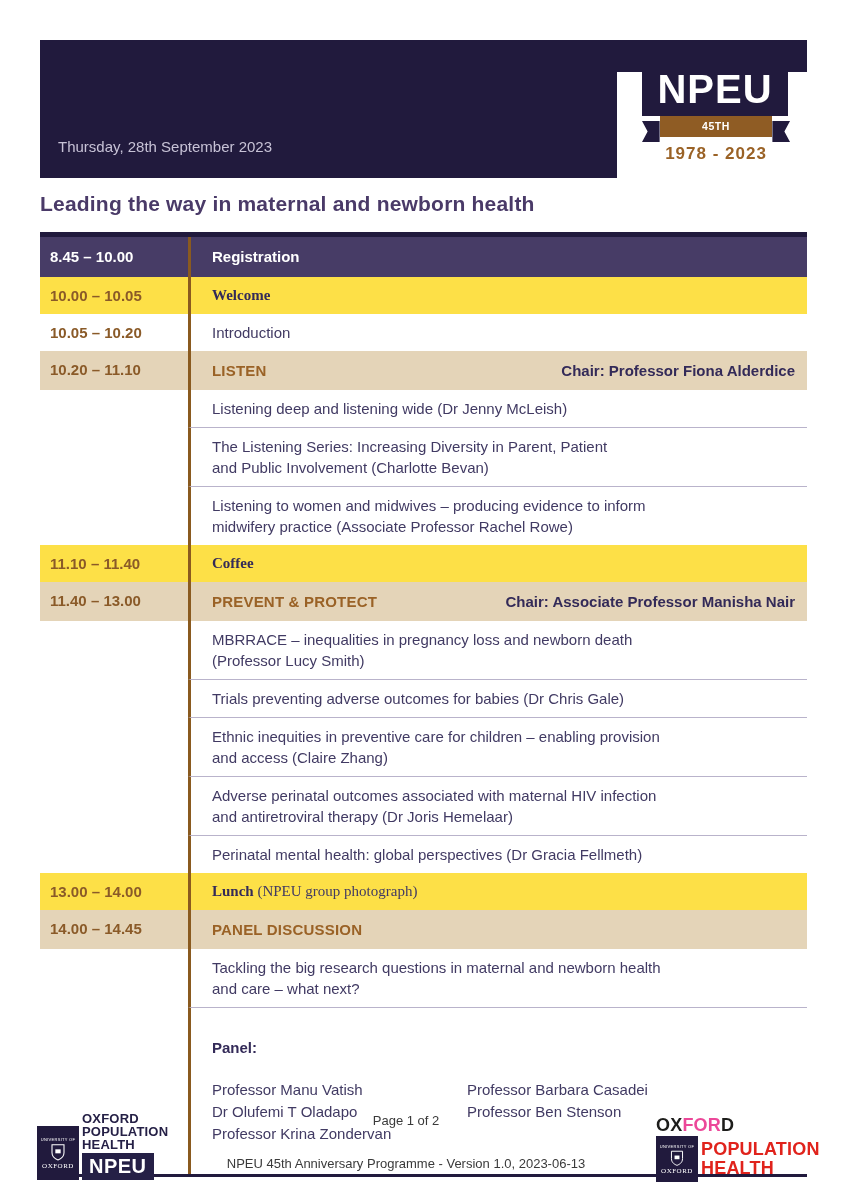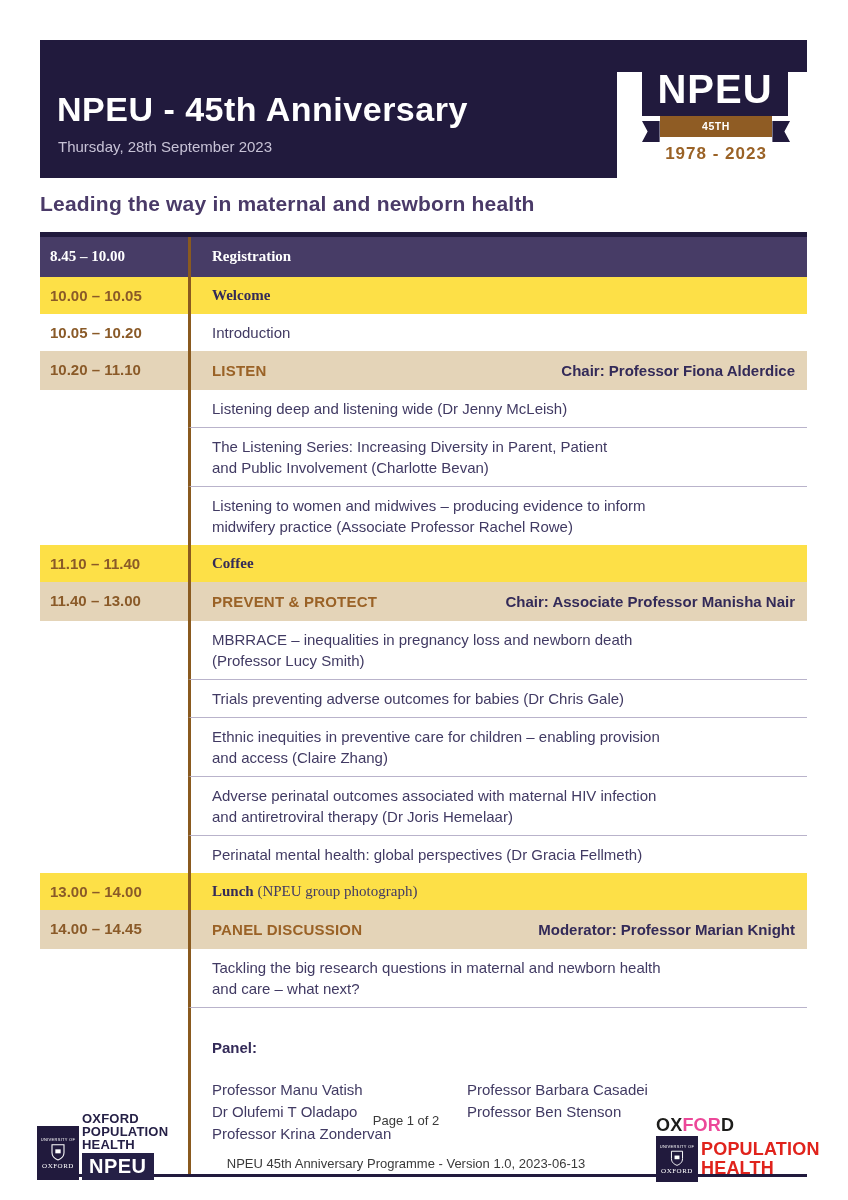--- a/index.html
+++ b/index.html
@@ -58,21 +58,21 @@
   }
   .row { display:flex; }
   .cell-time {
     flex:0 0 148px; width:148px; padding:8px 4px 8px 10px;
     font-size:15px; font-weight:bold; color:#8a5a28; line-height:21px;
   }
   .cell-content {
     flex:1; border-left:3px solid #8a5a1f; padding:8px 12px 8px 21px;
     font-size:15px; color:#413a63; line-height:21px; white-space:pre-line;
   }
-  .row.header  { background:#473c66;font-family:Liberation Serif, serif; }
+  .row.header  { background:#473c66; }
   .row.header .cell-time, .row.header .cell-content { color:#ffffff; font-weight:bold; padding-top:9px; padding-bottom:10px; }
   .row.hl { background:#fde047;align-items:flex-end; }
   .row.hl .cell-content { font-weight:bold; color:#332a58;font-family:Liberation Serif, serif; }
   .row.session { background:#e4d4b8; }
   .row.session .cell-content { display:flex; justify-content:space-between; white-space:normal; padding-top:9px; padding-bottom:9px;gap:31px; }
   .session-title { color:#9a6226; font-weight:bold; letter-spacing:0.2px; }
   .session-chair { color:#332a58; font-weight:bold; }
   .row.sep .cell-content { border-top:1px solid #b9b3cb; }
   .lunch-title { font-weight:bold; color:#332a58; }
   .lunch-suffix { font-weight:normal; color:#413a63; }
@@ -109,21 +109,20 @@
   .logo-right .crest { width:42px; height:46px; }
   .logo-right .stack { display:flex; flex-direction:column; justify-content:center; }
   .logo-right .r { color:#e0231c; font-weight:bold; font-size:18px; line-height:19px; letter-spacing:0.2px; }
 </style>
 </head>
 <body>
 
 <div class="page">
 
   <div class="band">
-    <div class="band-title">NPEU - 45th Anniversary</div>
     <div class="band-date">Thursday, 28th September 2023</div>
     <div class="notch">
       <div class="npeu-logo">
         <div class="npeu-logo-box">NPEU</div>
         <div class="ribbon">
           <div class="ribbon-tail left"></div>
           <div class="ribbon-center">45TH ANNIVERSARY</div>
           <div class="ribbon-tail right"></div>
         </div>
         <div class="logo-years">1978 - 2023</div>
@@ -218,21 +217,20 @@
 
     <div class="row hl">
       <div class="cell-time">13.00 – 14.00</div>
       <div class="cell-content"><span class="lunch-title">Lunch</span><span class="lunch-suffix"> (NPEU group photograph)</span></div>
     </div>
 
     <div class="row session">
       <div class="cell-time">14.00 – 14.45</div>
       <div class="cell-content">
         <span class="session-title">PANEL DISCUSSION</span>
-        <span class="session-chair">Moderator: Professor Marian Knight</span>
       </div>
     </div>
 
     <div class="row">
       <div class="cell-time"></div>
       <div class="cell-content">Tackling the big research questions in maternal and newborn health
 and care – what next?</div>
     </div>
 
     <div class="row sep">

